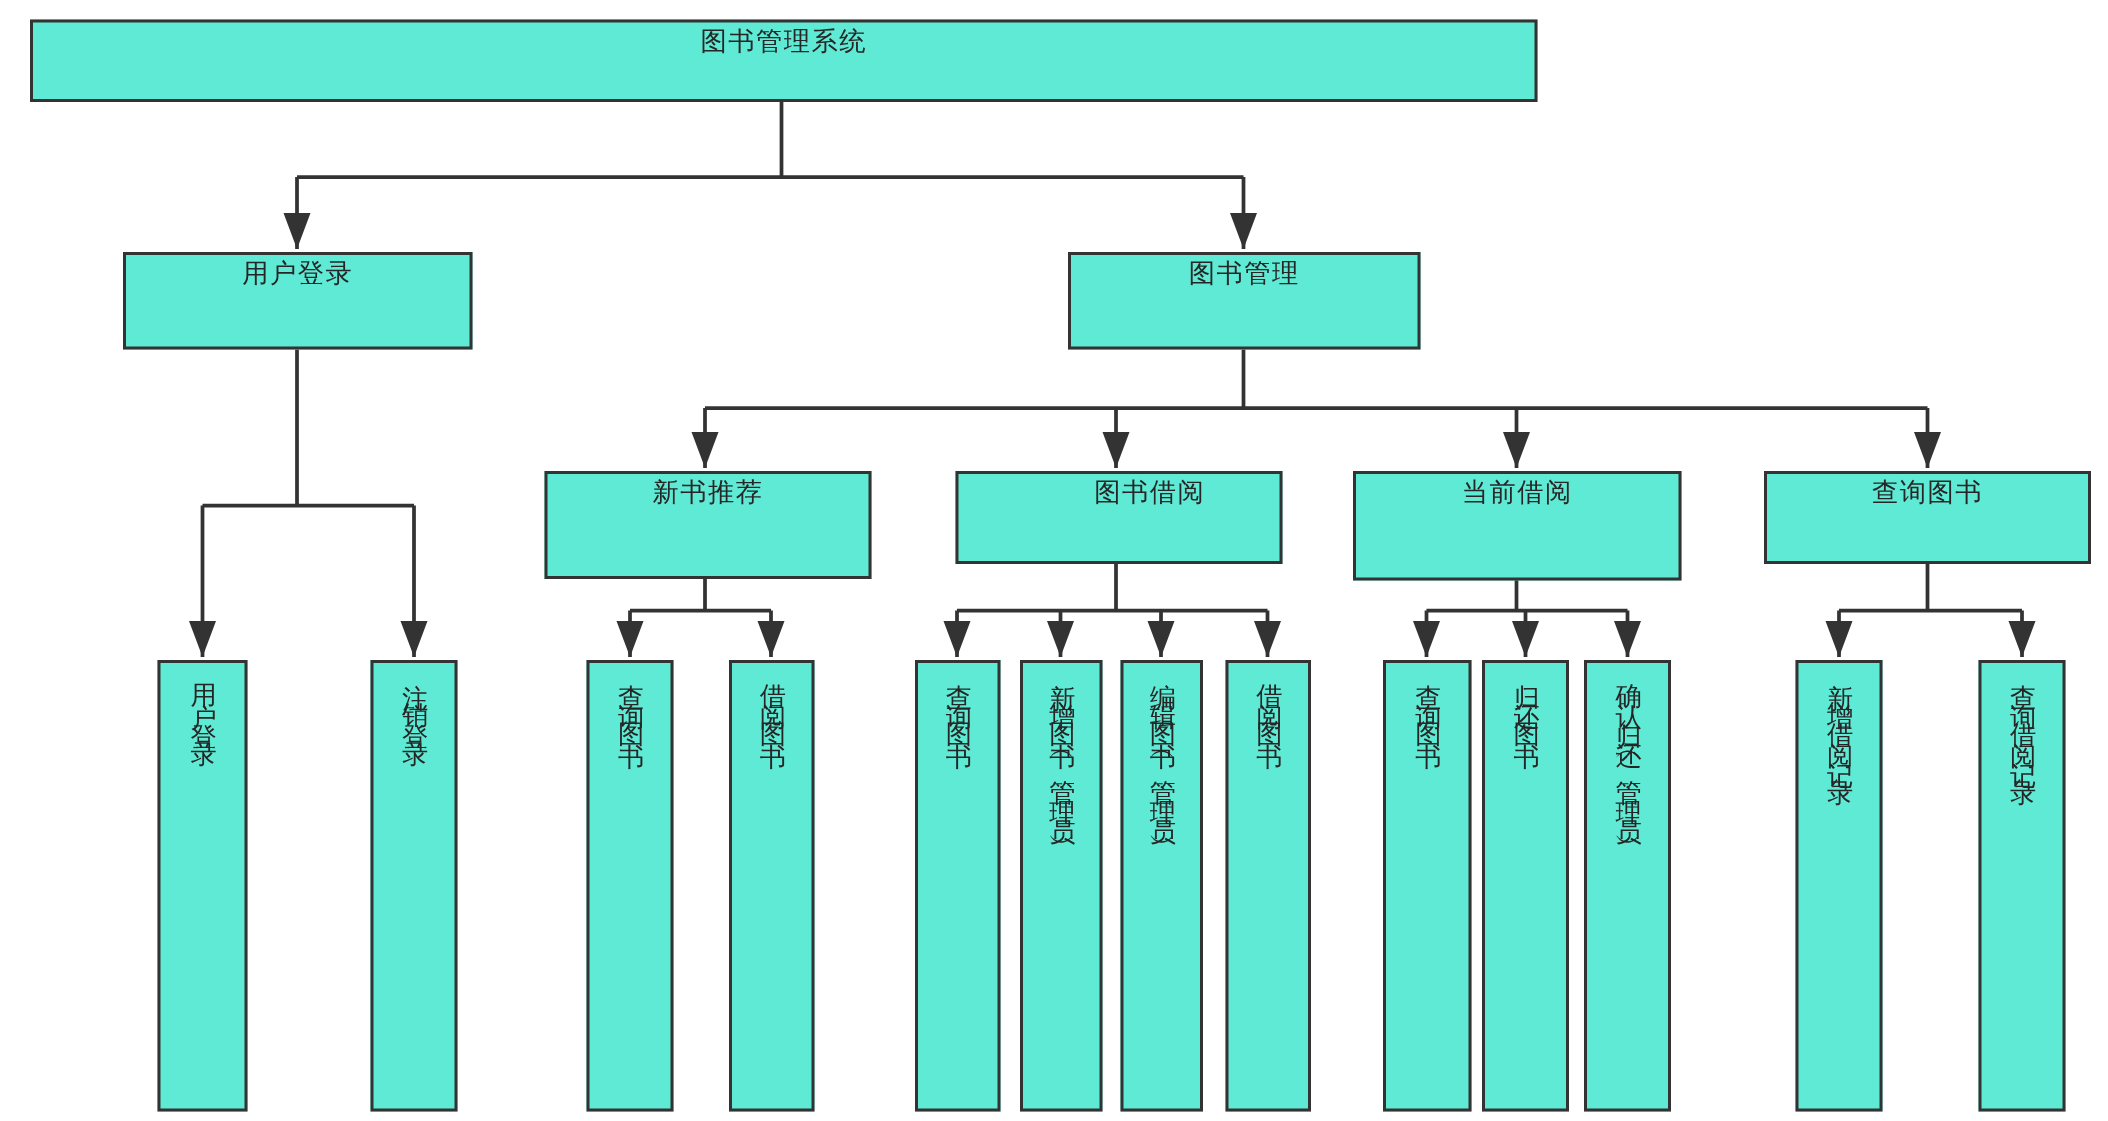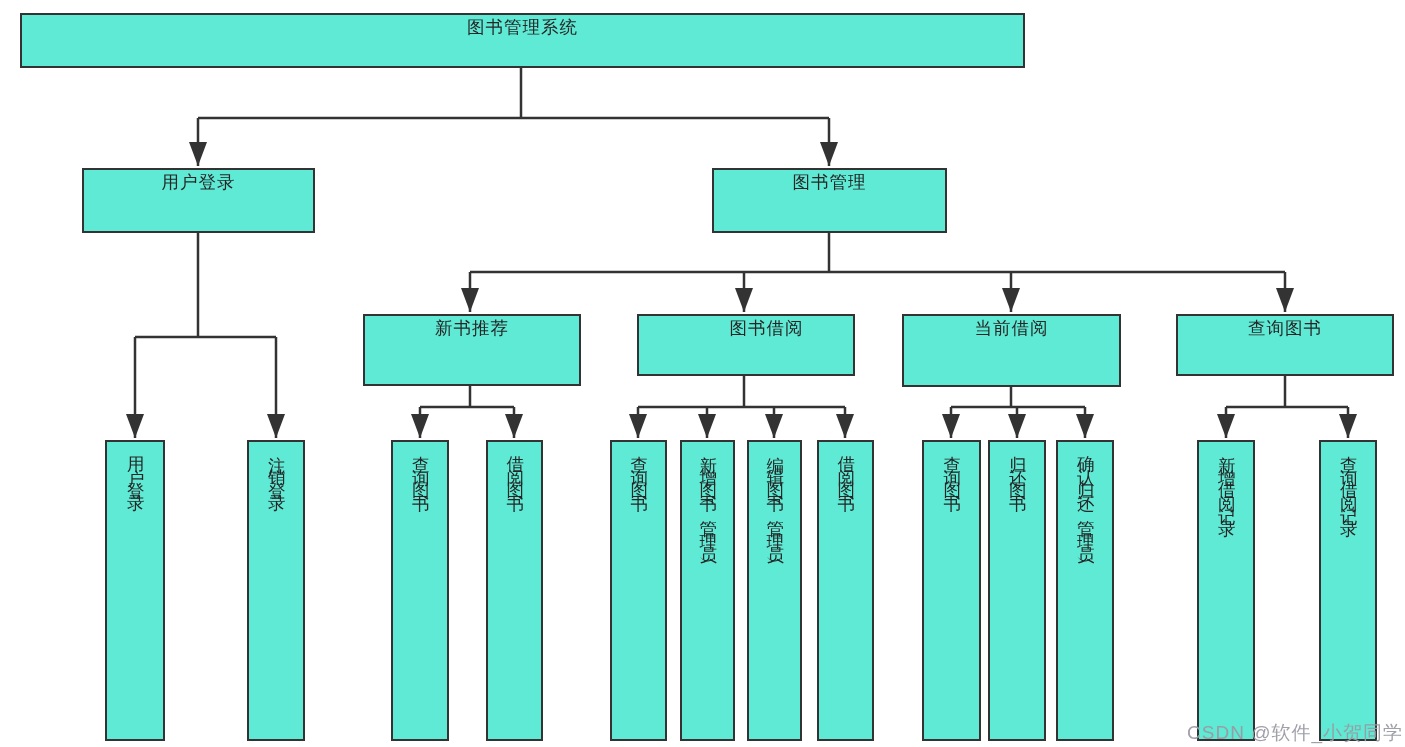--- a/index.html
+++ b/index.html
@@ -173,15 +173,14 @@
     <span class="vtext">确认归还（管理员）</span>
   </div>
 
   <div class="node vbox" style="left:1197px; top:440px; width:58px; height:301px;">
     <span class="vtext">新增借阅记录</span>
   </div>
   <div class="node vbox" style="left:1319px; top:440px; width:58px; height:301px;">
     <span class="vtext">查询借阅记录</span>
   </div>
 
-  <div class="watermark">CSDN @软件_小贺同学</div>
 
 </div>
 
 </body></html>

